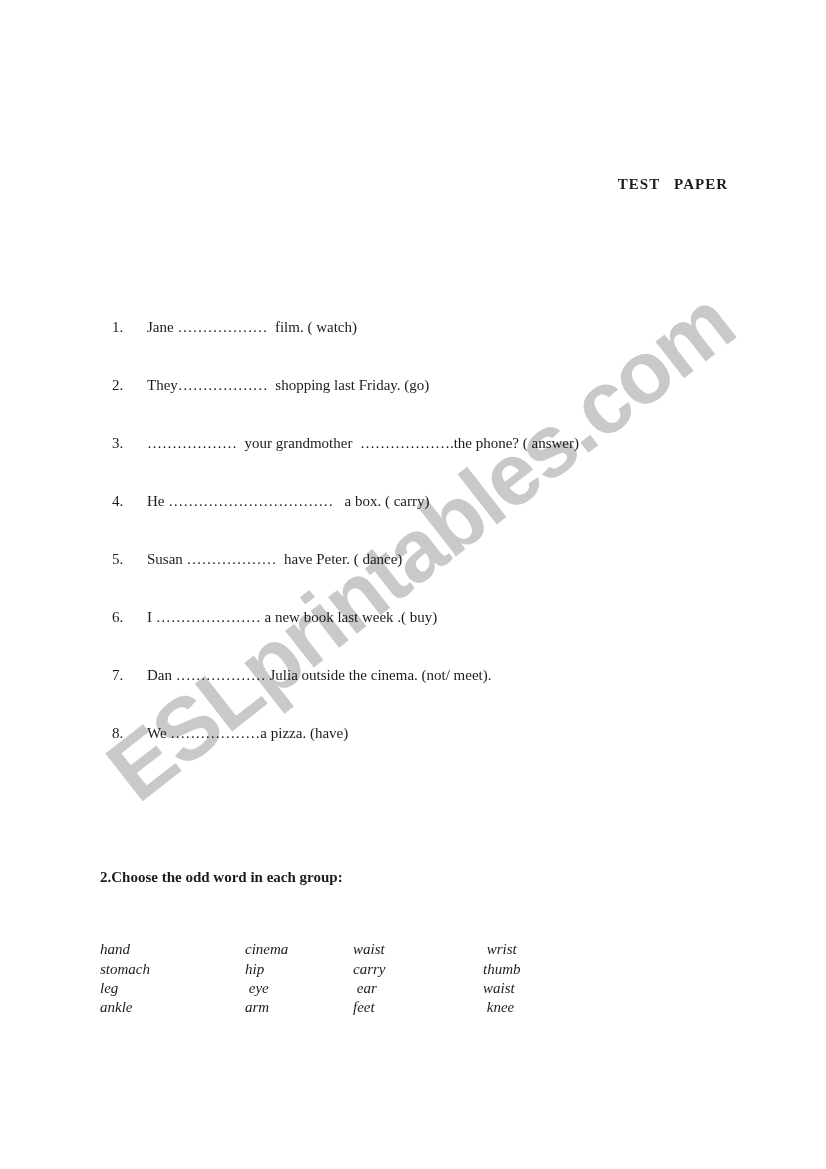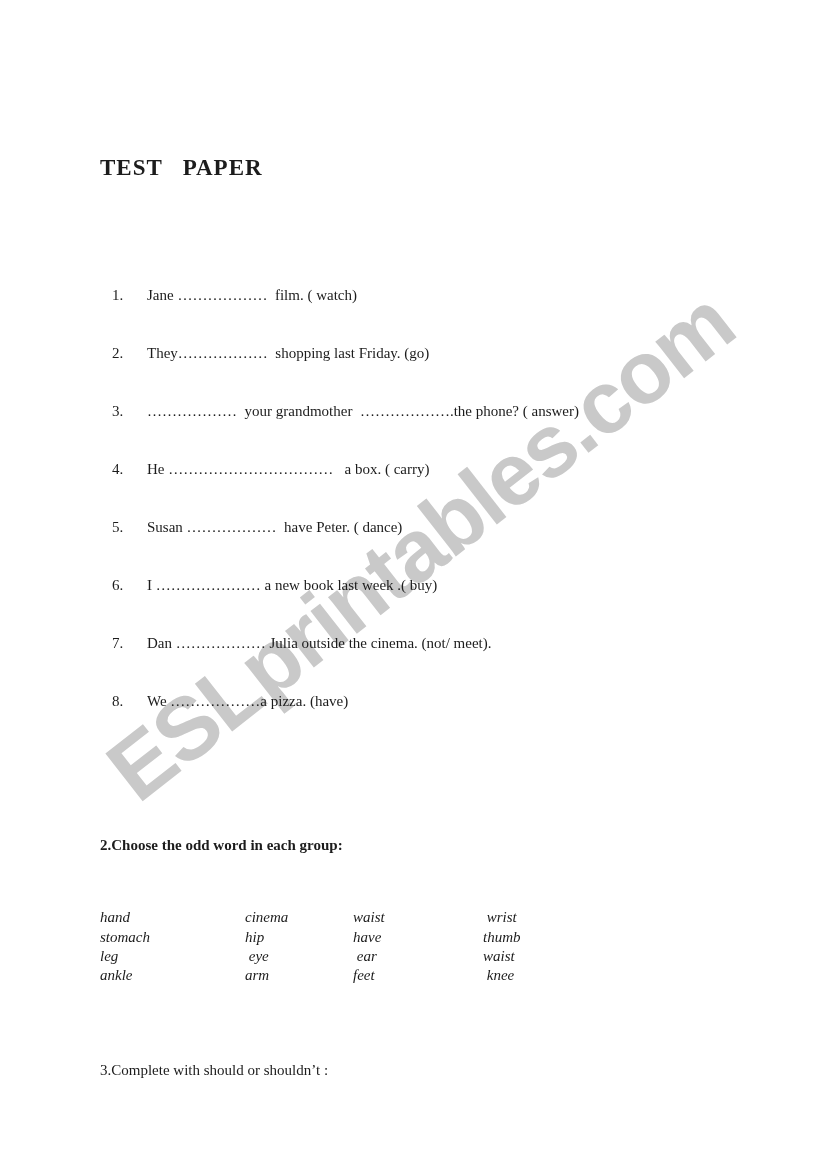--- a/index.html
+++ b/index.html
@@ -30,26 +30,26 @@
     user-select: none;
   }
   .content {
     position: relative;
     z-index: 1;
     padding: 100px 0 0 100px;
     width: 660px;
     white-space: pre-wrap;
   }
   .title {
-    font-size: 23px;
+    font-size: 15px;
     font-weight: bold;
     letter-spacing: 1px;
-    text-align: left;
+    text-align: right;
     width: 612px;
-    margin: 0;
+    margin: 16px;
     line-height: 20px;
     white-space: pre;
   }
   .heading { margin: 0; }
   .h-s1 { margin-top: 11px; }
   .h-s2 { margin-top: 29px; font-weight: bold; }
   .h-s3 { margin-top: 18px; }
   ol.list {
     list-style: none;
     margin: 0;
@@ -100,33 +100,32 @@
     </ol>
 
     <p class="heading h-s2">2.Choose the odd word in each group:</p>
     <div class="word-grid">
       <span class="cell">hand</span>
       <span class="cell">cinema</span>
       <span class="cell">waist</span>
       <span class="cell"> wrist</span>
       <span class="cell">stomach</span>
       <span class="cell">hip</span>
-      <span class="cell">have</span>
+      <span class="cell">carry</span>
       <span class="cell">thumb</span>
       <span class="cell">leg</span>
       <span class="cell"> eye</span>
       <span class="cell"> ear</span>
       <span class="cell">waist</span>
       <span class="cell">ankle</span>
       <span class="cell">arm</span>
       <span class="cell">feet</span>
       <span class="cell"> knee</span>
     </div>
 
-    <p class="heading h-s3">3.Complete with should or shouldn’t :</p>
     
 
     
     
 
     
     
 
   </div>
 </div>

